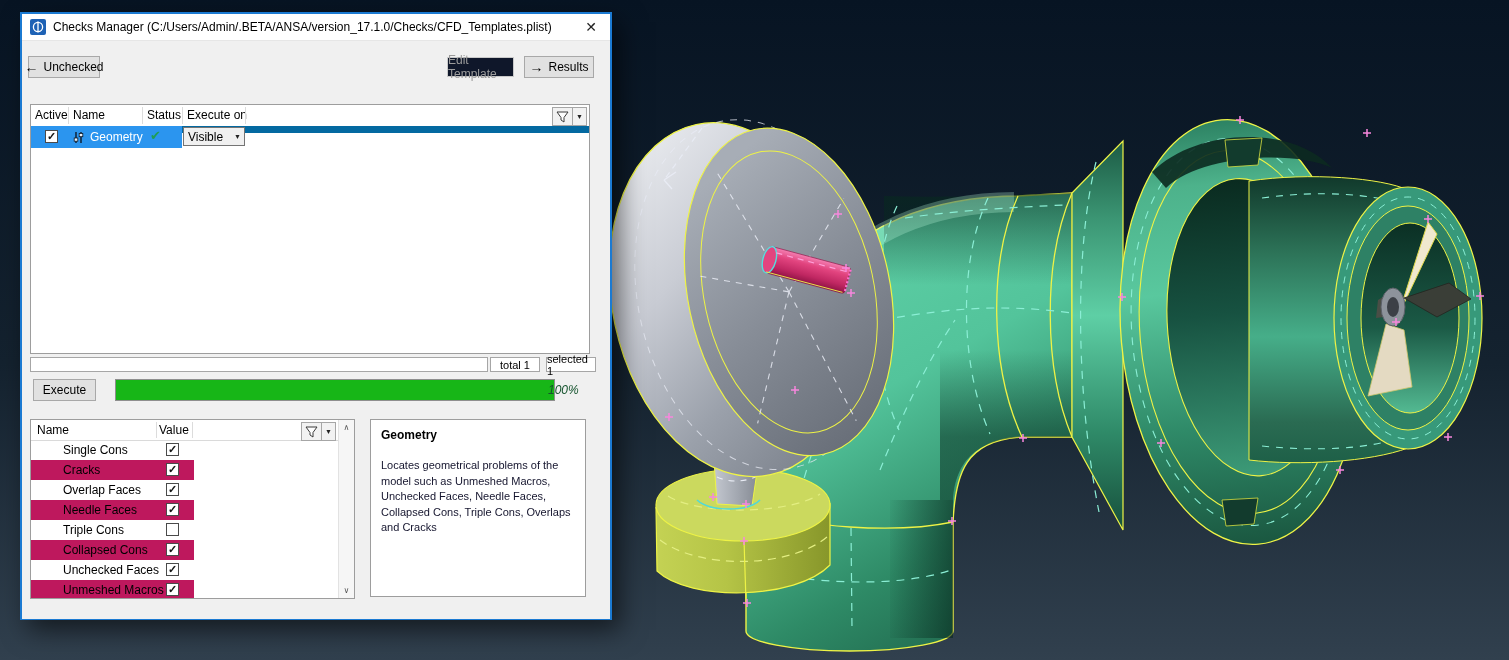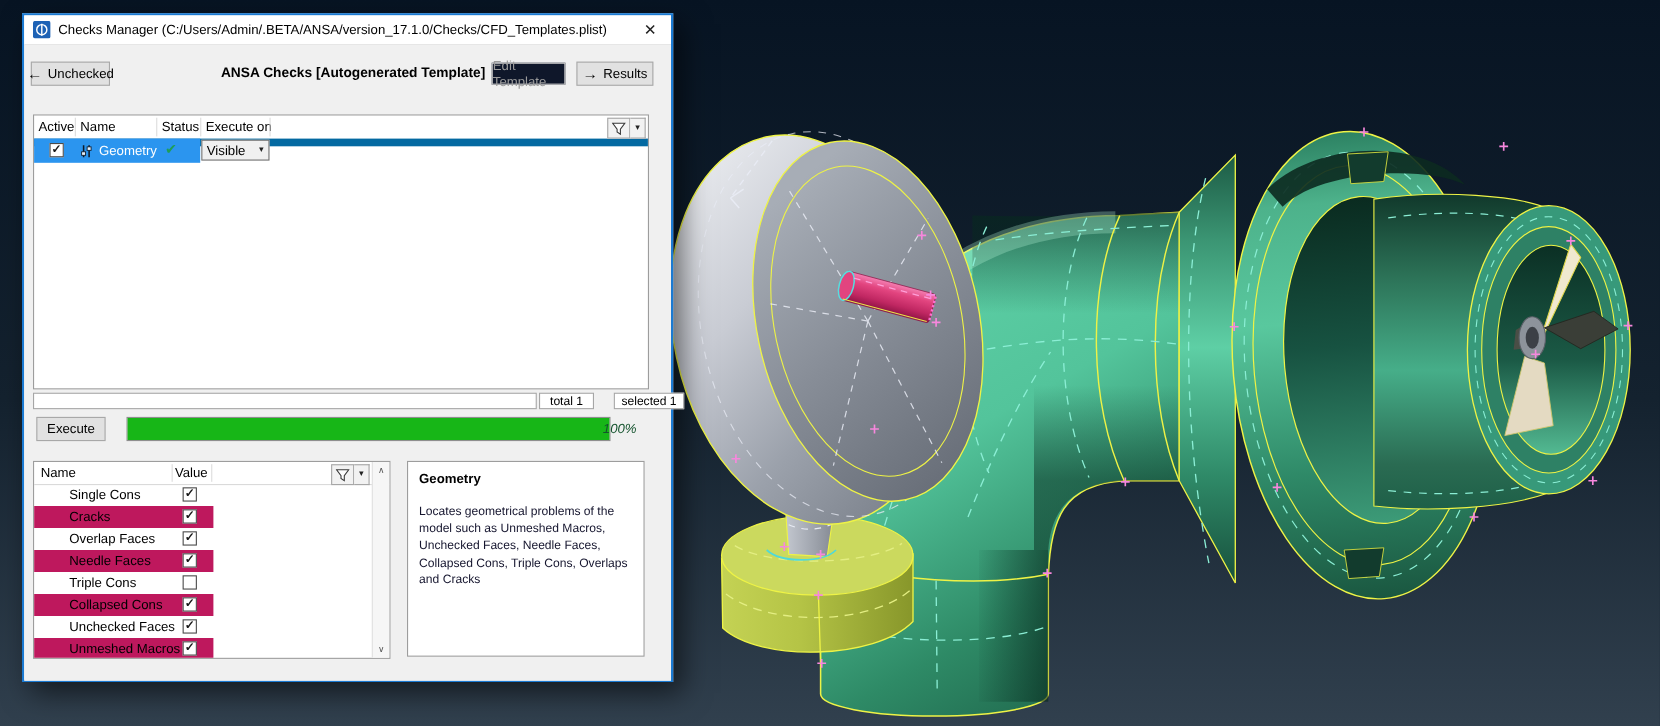--- a/index.html
+++ b/index.html
@@ -56,21 +56,21 @@
   .fcaret{width:14px;border:1px solid #a6a6a6;border-left:none;background:#f2f2f2;
           display:flex;align-items:center;justify-content:center;font-size:7px;
           color:#222;box-sizing:border-box;}
 
   
   .sbox{position:absolute;top:316px;height:15px;border:1px solid #a6a6a6;
         background:#fff;box-sizing:border-box;font-size:11px;color:#000;
         display:flex;align-items:center;justify-content:center;}
   .sb1{left:8px;width:458px;}
   .sb2{left:468px;width:50px;}
-  .sb3{left:536px;width:64px;}
+  .sb3{left:524px;width:50px;}
 
   
   .btn-exec{left:11px;top:338px;width:63px;}
   .pbar{position:absolute;left:93px;top:338px;width:440px;height:22px;
         border:1px solid #8e8e8e;background:#fff;box-sizing:border-box;}
   .pfill{height:100%;background:#17b617;}
   .plabel{position:absolute;left:526px;top:342px;font-size:12px;color:#14532d;font-style:italic;}
 
   
   .table2{position:absolute;left:8px;top:378px;width:325px;height:180px;
@@ -315,21 +315,20 @@
       <span class="wtitle">Checks Manager (C:/Users/Admin/.BETA/ANSA/version_17.1.0/Checks/CFD_Templates.plist)</span>
       <span class="close">✕</span>
     </div>
 
     <div class="content">
 
       <div class="btn btn-templates">
         <span class="arrow">←</span>
         <span>Unchecked</span>
       </div>
-      <div class="hdr-title">ANSA Checks [Autogenerated Template]</div>
       <div class="btn btn-edit">
         <span>Edit Template</span>
       </div>
       <div class="btn btn-results">
         <span class="arrow">→</span>
         <span>Results</span>
       </div>
 
       <div class="table1">
         <div class="t1head">

